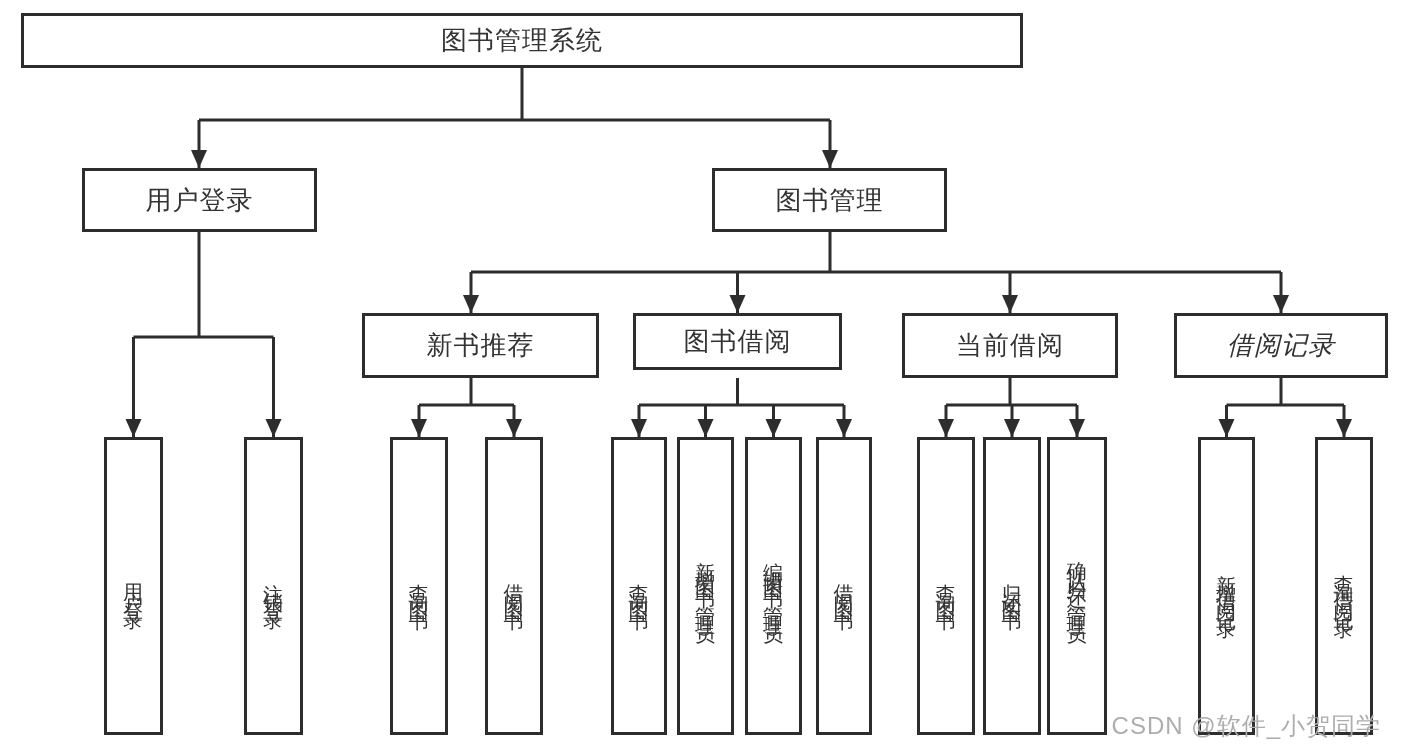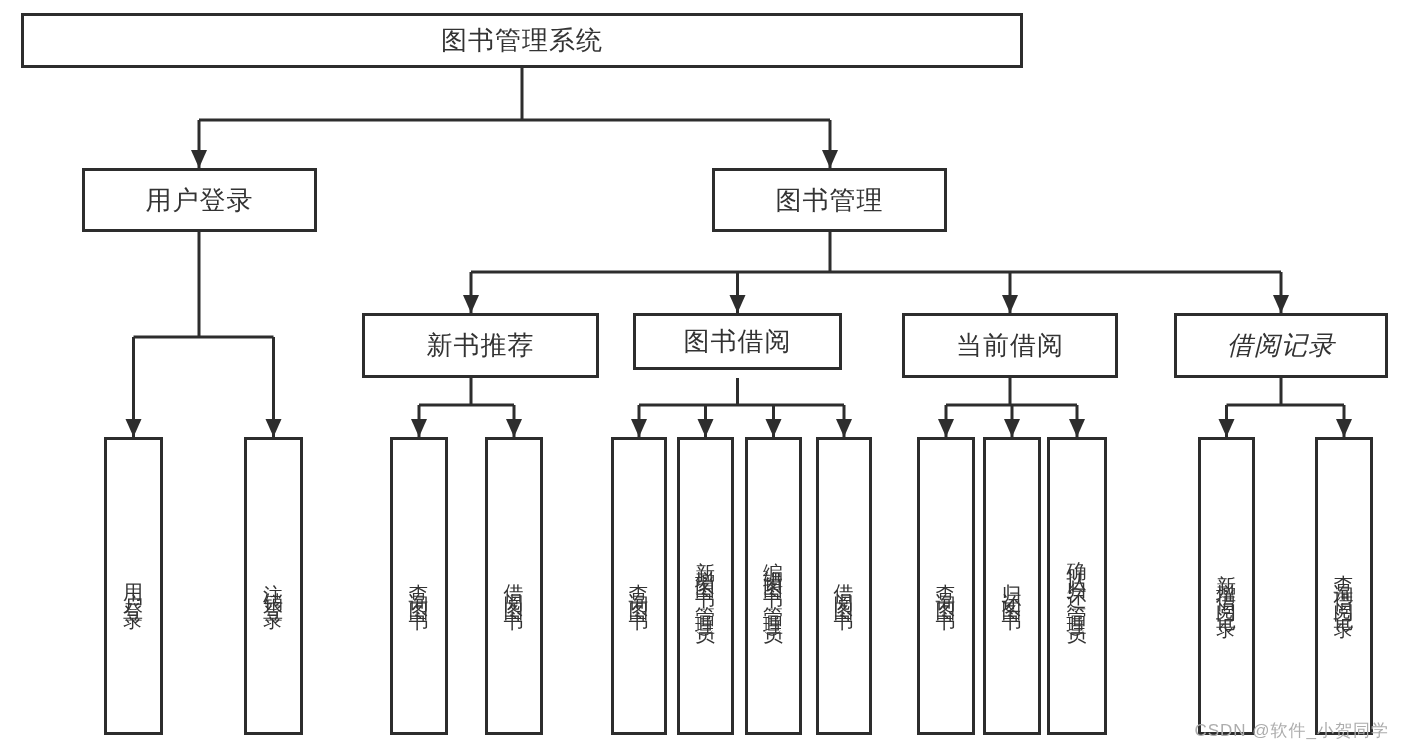--- a/index.html
+++ b/index.html
@@ -34,23 +34,23 @@
   }
   .vbox {
     writing-mode: vertical-rl;
     text-orientation: mixed;
     font-size: 20px;
     letter-spacing: 9px;
     line-height: 1;
   }
   .watermark {
     position: absolute;
-    right: 16px;
+    right: 24px;
     bottom: 5px;
-    font-size: 17px;
+    font-size: 24px;
     letter-spacing: 1px;
     color: #adadad;
     z-index: 5;
     white-space: nowrap;
   }
 </style>
 </head>
 <body>
 
 <div class="canvas">

